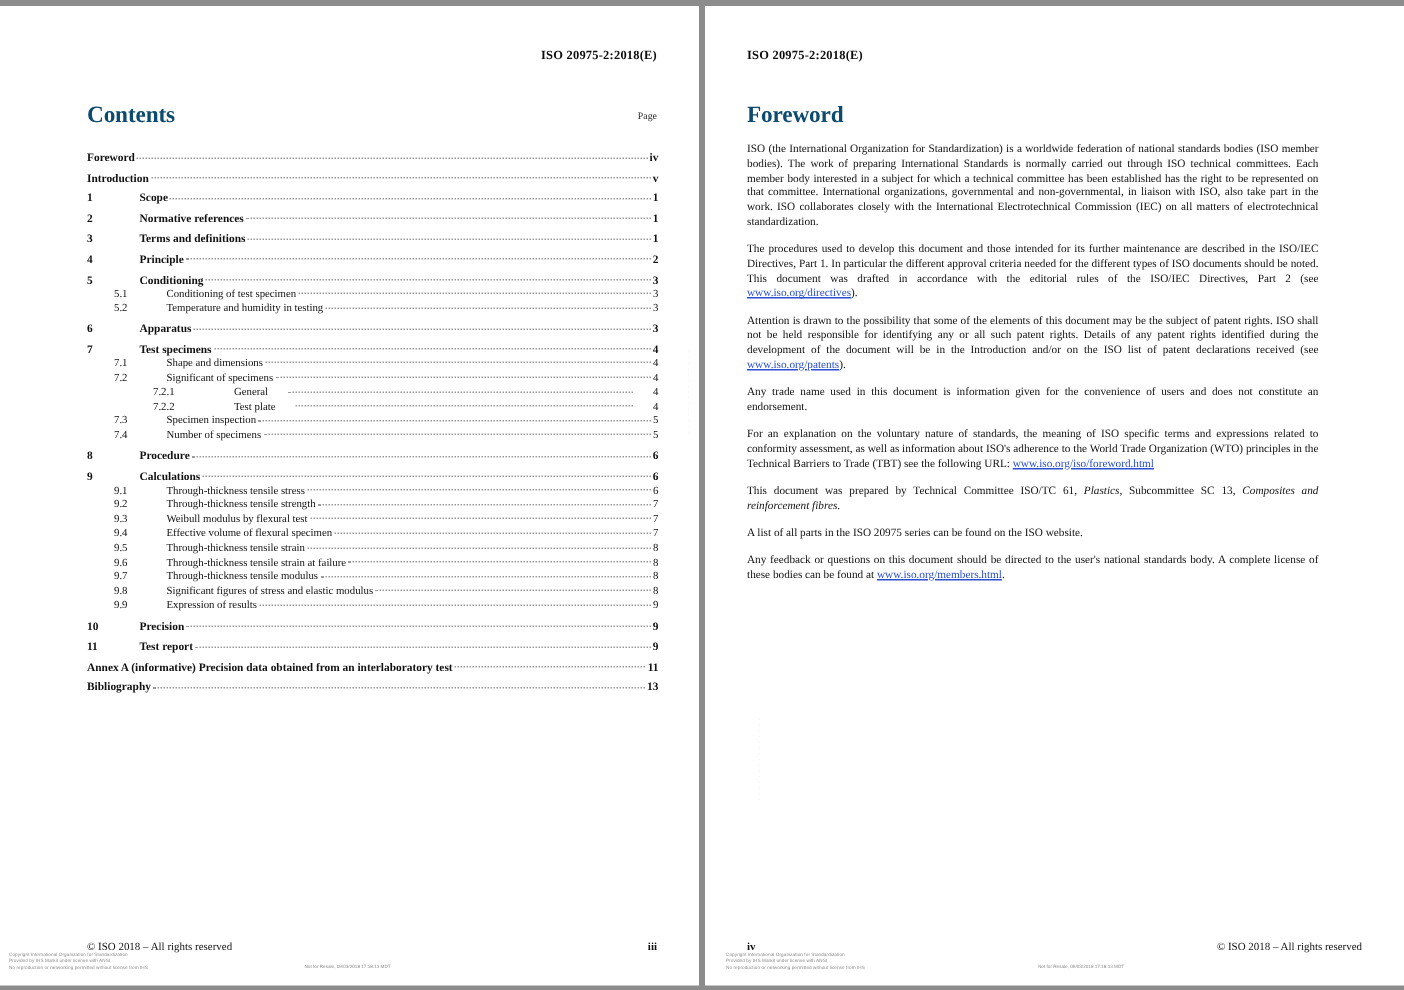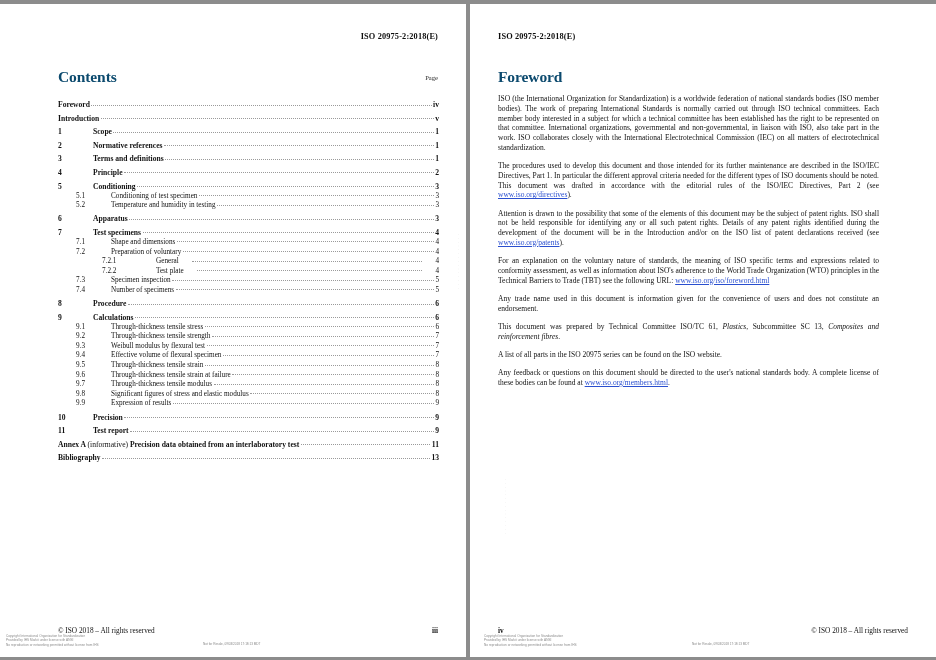--- a/index.html
+++ b/index.html
@@ -116,21 +116,21 @@
   .lvl1 { font-weight: bold; font-size: 7.6px; margin-top: 6.0px; }
   .lvl1 .num { width: 35px; }
   
   .lvl2 { font-weight: normal; font-size: 7.2px; margin-top: 2.4px; }
   .lvl2 .num { width: 35px; margin-left: 18px; }
   
   .lvl3 { font-weight: normal; font-size: 7.2px; margin-top: 2.4px; gap: 12px; }
   .lvl3 .num { width: 42px; margin-left: 44px; }
 
   .annex-lead { font-weight: bold; }
-  .annex-inf  { font-weight: normal; }
+  .annex-inf  { font-weight: bold; }
 
   
   .body {
     position: absolute;
     left: 28px;
     top: 90px;
     width: 381px;
   }
   .body p {
     margin: 0 0 8.5px 0;
@@ -289,21 +289,21 @@
             <span class="pg">4</span>
           </div>
           <div class="toc-row lvl2">
             <span class="num">7.1</span>
             <span class="ttl">Shape and dimensions</span>
             <span class="leader"></span>
             <span class="pg">4</span>
           </div>
           <div class="toc-row lvl2">
             <span class="num">7.2</span>
-            <span class="ttl">Preparation of voluntary</span>
+            <span class="ttl">Significant of specimens</span>
             <span class="leader"></span>
             <span class="pg">4</span>
           </div>
           <div class="toc-row lvl3">
             <span class="num">7.2.1</span>
             <span class="ttl">General</span>
             <span class="leader"></span>
             <span class="pg">4</span>
           </div>
           <div class="toc-row lvl3">
@@ -436,22 +436,22 @@
     <div class="page-inner">
 
       <div class="runhead">ISO 20975-2:2018(E)</div>
 
       <div class="bighead">Foreword</div>
 
       <div class="body" id="foreword-container">
           <p><span>ISO (the International Organization for Standardization) is a worldwide federation of national standards bodies (ISO member bodies). The work of preparing International Standards is normally carried out through ISO technical committees. Each member body interested in a subject for which a technical committee has been established has the right to be represented on that committee. International organizations, governmental and non-governmental, in liaison with ISO, also take part in the work. ISO collaborates closely with the International Electrotechnical Commission (IEC) on all matters of electrotechnical standardization.</span></p>
           <p><span>The procedures used to develop this document and those intended for its further maintenance are described in the ISO/IEC Directives, Part 1. In particular the different approval criteria needed for the different types of ISO documents should be noted. This document was drafted in accordance with the editorial rules of the ISO/IEC Directives, Part 2 (see </span><a href="#">www.iso.org/directives</a><span>).</span></p>
           <p><span>Attention is drawn to the possibility that some of the elements of this document may be the subject of patent rights. ISO shall not be held responsible for identifying any or all such patent rights. Details of any patent rights identified during the development of the document will be in the Introduction and/or on the ISO list of patent declarations received (see </span><a href="#">www.iso.org/patents</a><span>).</span></p>
+          <p><span>Any trade name used in this document is information given for the convenience of users and does not constitute an endorsement.</span></p>
           <p><span>For an explanation on the voluntary nature of standards, the meaning of ISO specific terms and expressions related to conformity assessment, as well as information about ISO's adherence to the World Trade Organization (WTO) principles in the Technical Barriers to Trade (TBT) see the following URL: </span><a href="#">www.iso.org/iso/foreword.html</a><span></span></p>
-          <p><span>Any trade name used in this document is information given for the convenience of users and does not constitute an endorsement.</span></p>
           <p><span>This document was prepared by Technical Committee ISO/TC 61, </span><i>Plastics</i><span>, Subcommittee SC 13, </span><i>Composites and reinforcement fibres</i><span>.</span></p>
           <p><span>A list of all parts in the ISO 20975 series can be found on the ISO website.</span></p>
           <p><span>Any feedback or questions on this document should be directed to the user's national standards body. A complete license of these bodies can be found at </span><a href="#">www.iso.org/members.html</a><span>.</span></p>
         </div>
 
       <div class="footer-copy">© ISO 2018 – All rights reserved</div>
 
       <div class="folio">iv</div>
 
       <div class="wm wm-left-block">

